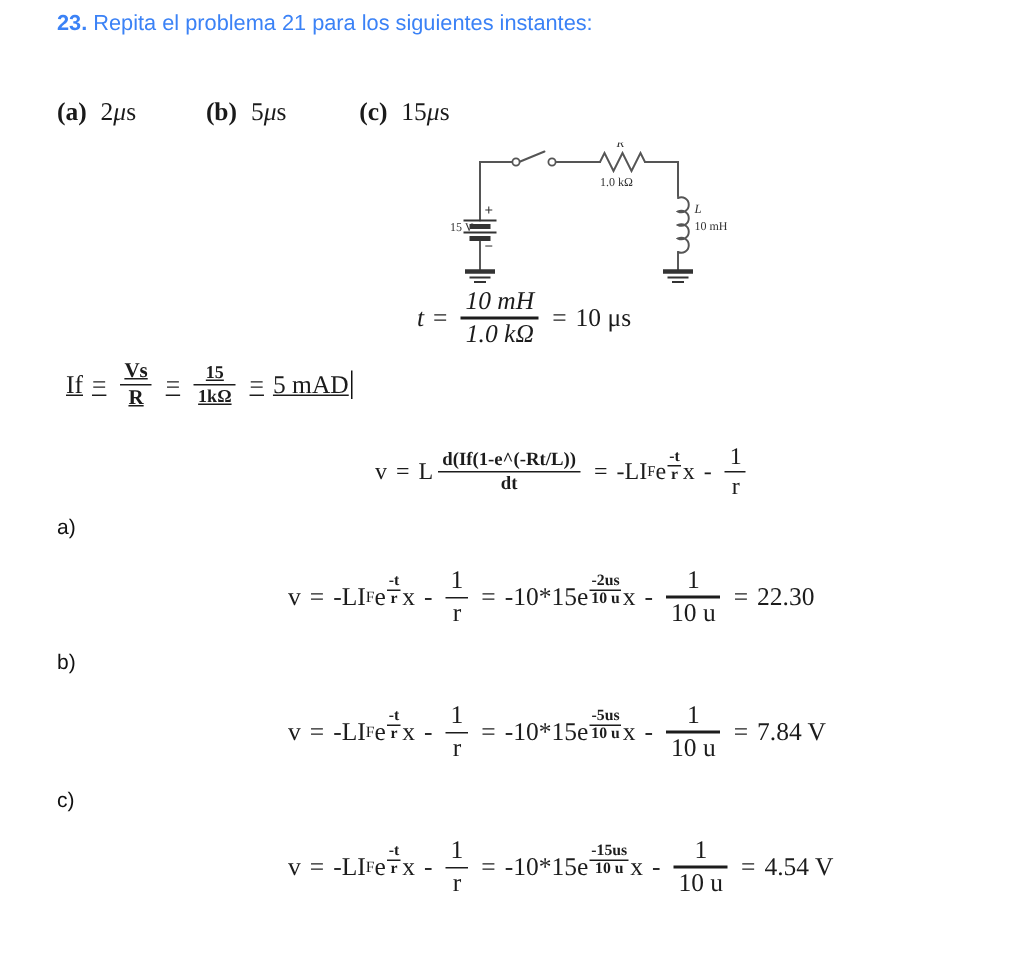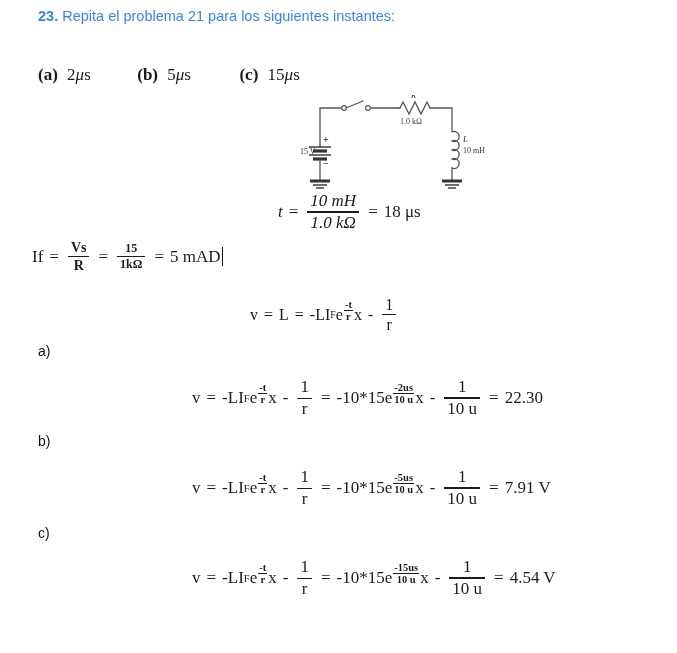--- a/index.html
+++ b/index.html
@@ -82,23 +82,24 @@
   #tau-equation {
     left: 278px;
     top: 192px;
     font-size: 17px;
   }
   #tau-equation .bigfrac { font-style: italic; font-size: 17px; }
   #tau-equation .bigfrac .bar { height: 1.4px; }
 
   
   #if-equation {
-    left: 32px;
+    left: 44px;
     top: 240px;
     font-size: 17px;
+    text-decoration: underline;
   }
   #if-equation .smallfrac { font-size: 14px; font-weight: bold; }
   #if-equation .tinyfrac { font-size: 12px; font-weight: bold; }
   #caret {
     display: inline-block;
     width: 1px;
     height: 19px;
     background: #111;
     margin-left: 1px;
     vertical-align: middle;
@@ -225,21 +226,21 @@
 
 <div class="abs math" id="tau-equation">
   <span class="it">t</span>
   <span class="op">=</span>
   <span class="frac bigfrac">
     <span class="num">10 mH</span>
     <span class="bar"></span>
     <span class="den">1.0 kΩ</span>
   </span>
   <span class="op">=</span>
-  <span>18 μs</span>
+  <span>10 μs</span>
 </div>
 
 <div class="abs math" id="if-equation">
   <span>If</span>
   <span class="op">=</span>
   <span class="frac smallfrac">
     <span class="num">Vs</span>
     <span class="bar"></span>
     <span class="den">R</span>
   </span>
@@ -251,20 +252,25 @@
   </span>
   <span class="op">=</span>
   <span>5 mAD</span>
     <span id="caret"></span>
 </div>
 
 <div class="abs math" id="derivative-equation">
   <span>v</span>
   <span class="op">=</span>
   <span>L</span>
+  <span class="frac dfrac">
+    <span class="num">d(If(1-e^(-Rt/L))</span>
+    <span class="bar"></span>
+    <span class="den">dt</span>
+  </span>
   <span class="op">=</span>
   <span>-</span>
   <span>LI</span>
     <sub class="sf">F</sub>
     <span>e</span>
     <span class="expfrac">
       <span class="num">-t</span>
       <span class="bar"></span>
       <span class="den">r</span>
     </span>
@@ -349,21 +355,21 @@
       <span class="den">10 u</span>
     </span>
     <span>x</span>
   <span class="op">-</span>
   <span class="frac unitfrac">
     <span class="num">1</span>
     <span class="bar"></span>
     <span class="den">10 u</span>
   </span>
   <span class="op">=</span>
-  <span>7.91 V</span>
+  <span>7.84 V</span>
 </div>
 
 <div class="abs part-label" id="part-label-c">c)</div>
 
 <div class="abs math result-row" id="result-c">
   <span>v</span>
   <span class="op">=</span>
   <span>-</span>
   <span>LI</span>
     <sub class="sf">F</sub>

